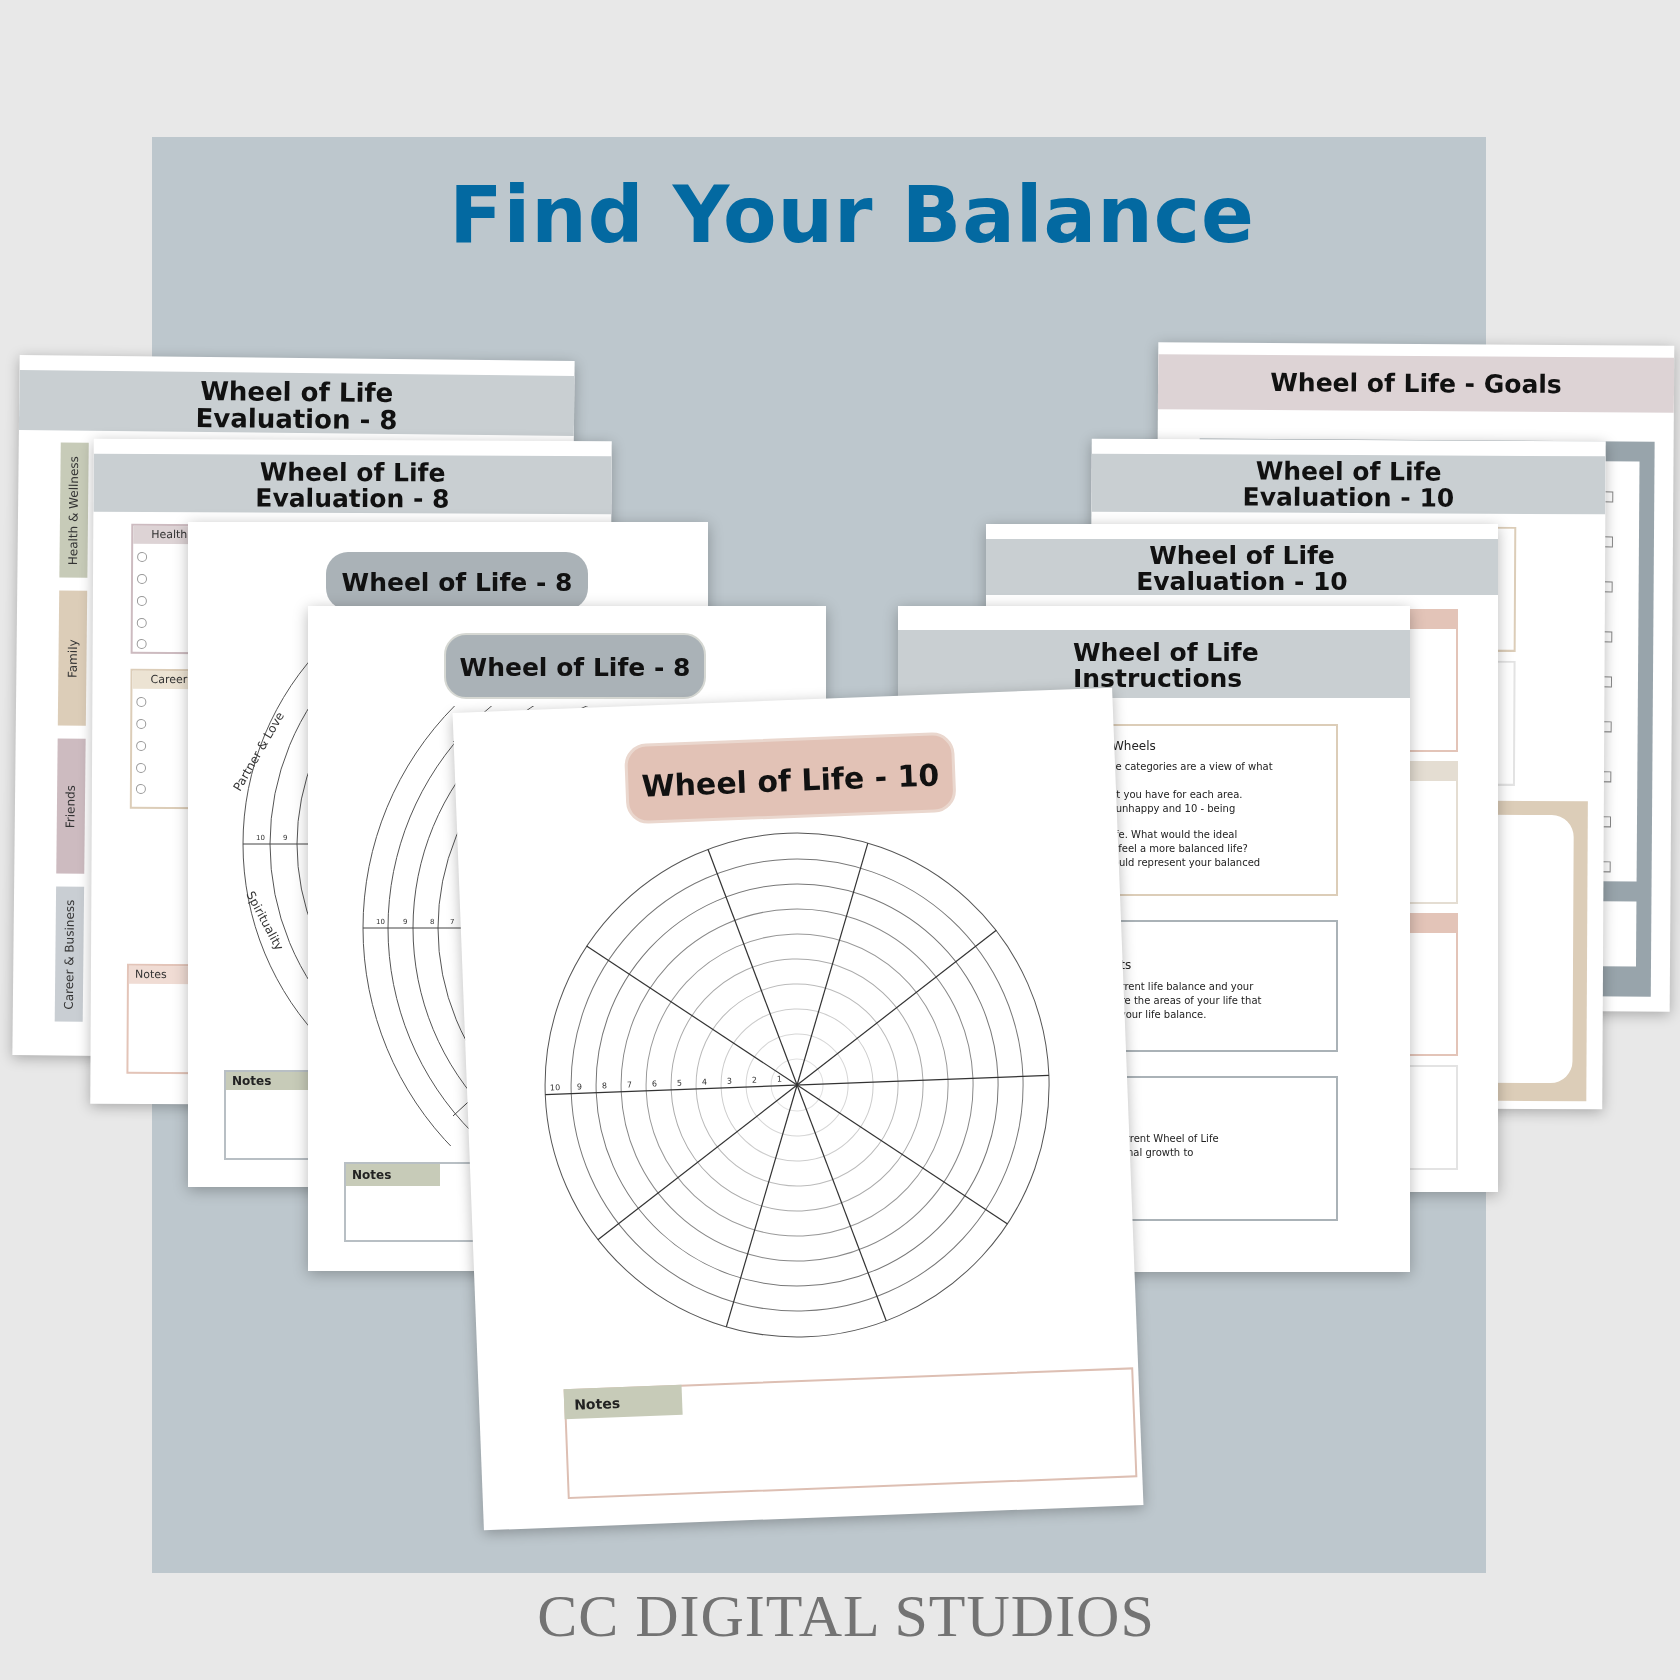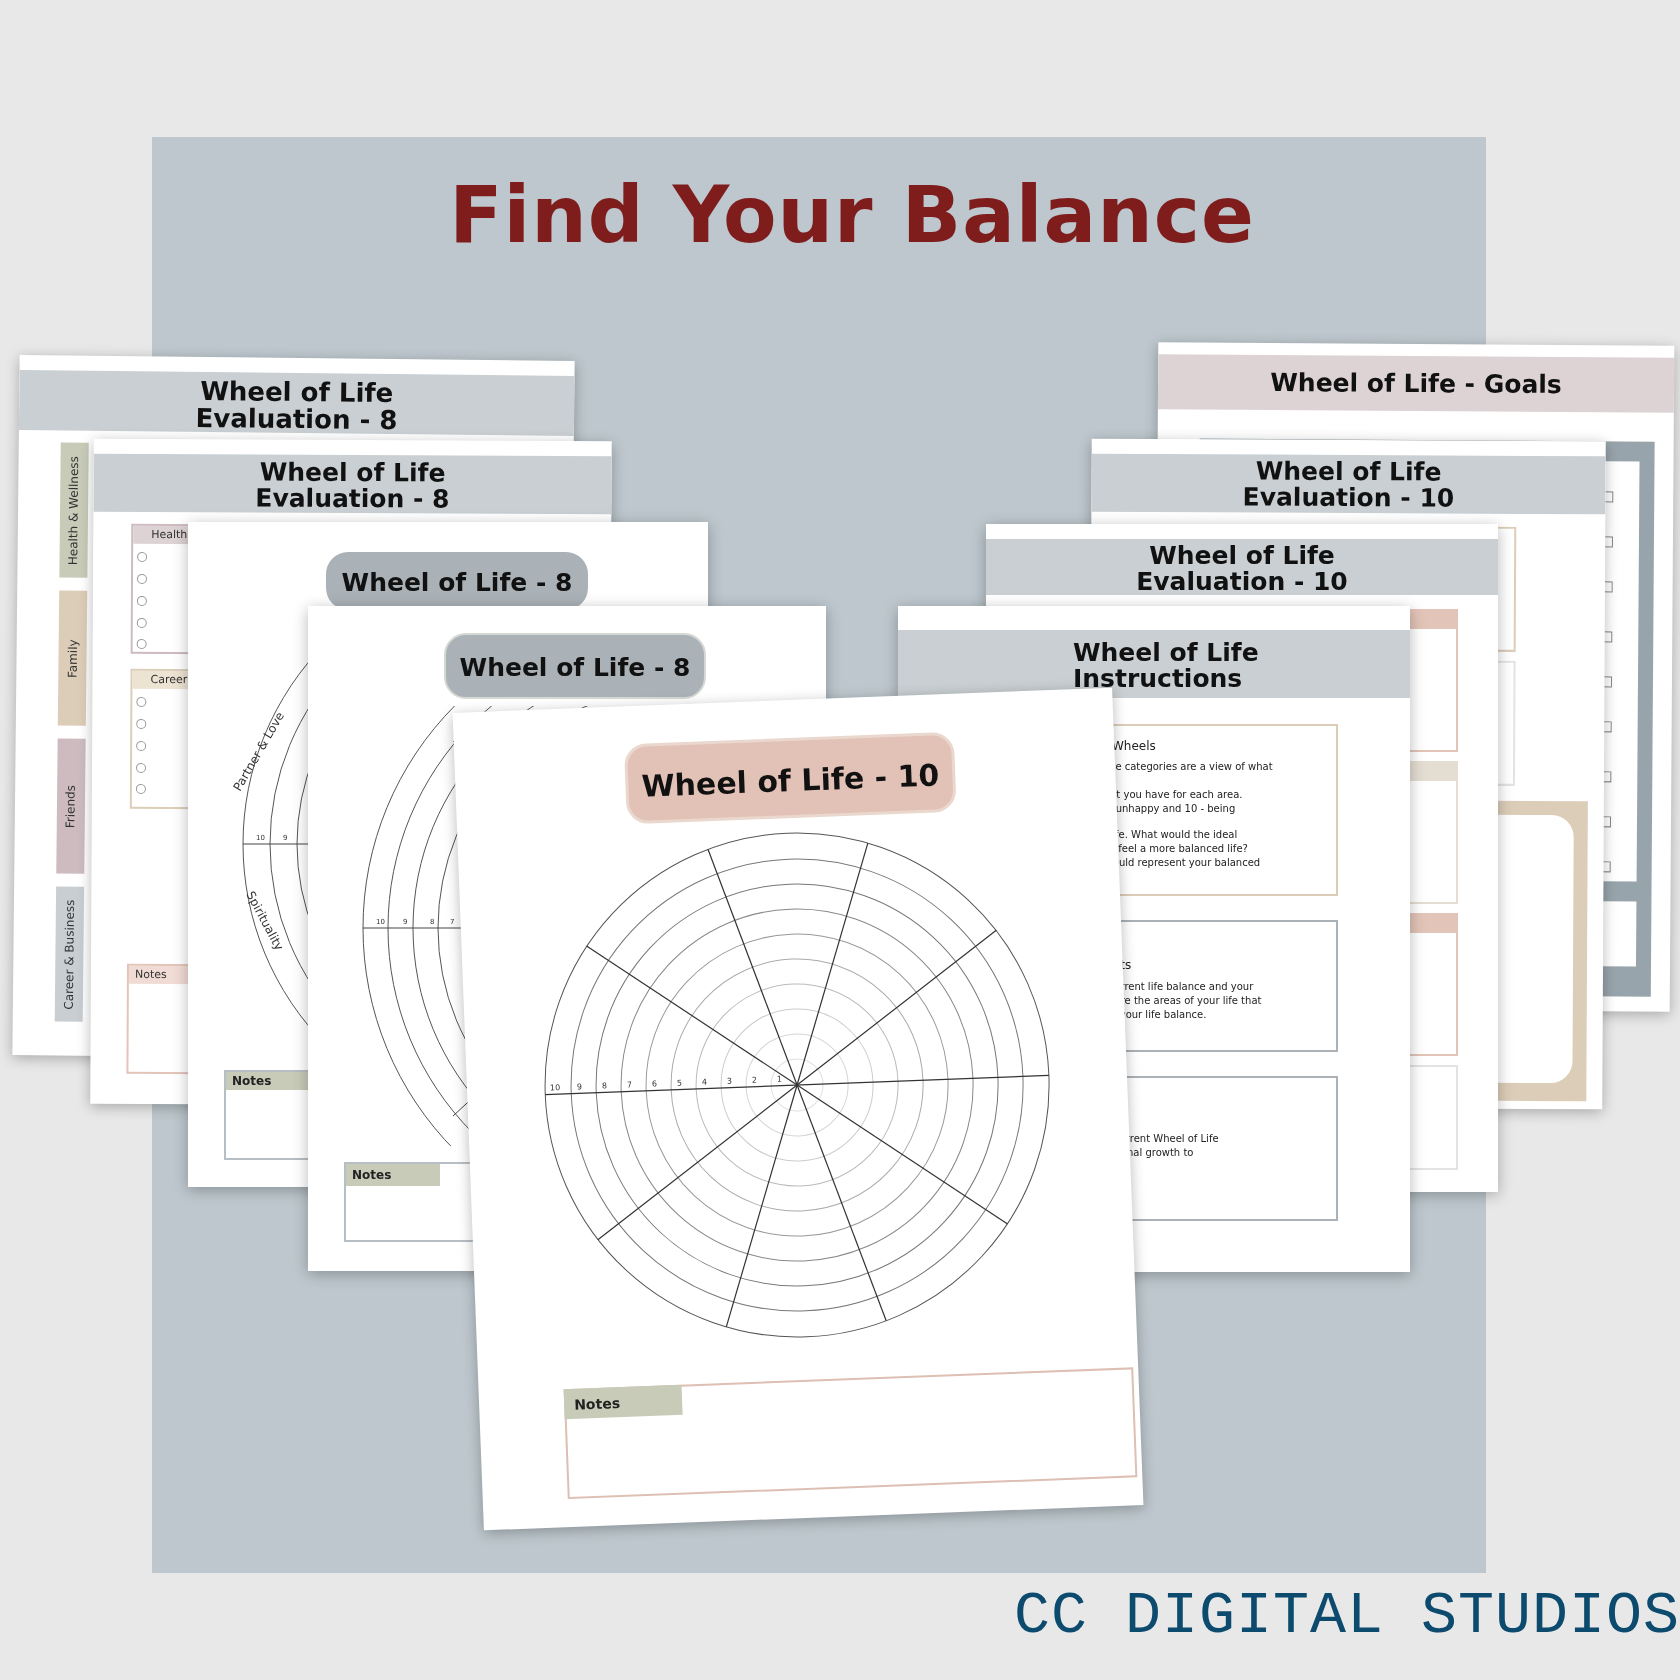--- a/index.html
+++ b/index.html
@@ -1,20 +1,20 @@
 <!DOCTYPE html>
 <html><head>
 <meta charset="utf-8">
 <style>
 *{box-sizing:border-box;margin:0;padding:0}
 html,body{width:1680px;height:1680px;overflow:hidden;background:#e8e8e8;font-family:"DejaVu Sans",sans-serif;color:#111}
 .stage{position:relative;width:1680px;height:1680px;background:#e8e8e8}
 .bluebg{position:absolute;left:152px;top:137px;width:1334px;height:1436px;background:#bdc7cd}
-.main-title{position:absolute;left:0;right:0;top:170px;text-align:center;font-family:"DejaVu Sans",sans-serif;font-weight:bold;font-size:78px;letter-spacing:1px;color:#7f1d1d;padding-left:24px}
-.brand{position:absolute;left:0;right:0;top:1582px;text-align:right;font-family:Liberation Mono, monospace;font-size:60px;color:#0c4a6e;letter-spacing:1px;padding-left:12px}
+.main-title{position:absolute;left:0;right:0;top:170px;text-align:center;font-family:"DejaVu Sans",sans-serif;font-weight:bold;font-size:78px;letter-spacing:1px;color:#0369a1;padding-left:24px}
+.brand{position:absolute;left:0;right:0;top:1582px;text-align:center;font-family:Liberation Serif, serif;font-size:60px;color:#737373;letter-spacing:1px;padding-left:12px}
 .page{position:absolute;background:#fff;box-shadow:0 3px 14px rgba(0,0,0,.28);overflow:hidden}
 .hdr{position:absolute;left:0;right:0;background:#c9cfd2;text-align:center;font-weight:bold;color:#111;line-height:1.05}
 .pill{position:absolute;border-radius:22px;text-align:center;font-weight:bold;color:#111}
 .vtab{position:absolute;width:28px;display:flex;align-items:center;justify-content:center}
 .vtab span{transform:rotate(-90deg);white-space:nowrap;font-size:12px;color:#333}
 .box{position:absolute;border:2px solid}
 .boxhdr{position:absolute;left:0;right:0;top:0;height:18px;font-size:11px;color:#333;padding-left:18px;line-height:18px}
 .radio{position:absolute;width:10px;height:10px;border:1px solid #999;border-radius:50%}
 .chk{position:absolute;width:11px;height:11px;border:1px solid #888;background:#fff}
 .notes-label{position:absolute;font-weight:bold;color:#222}

